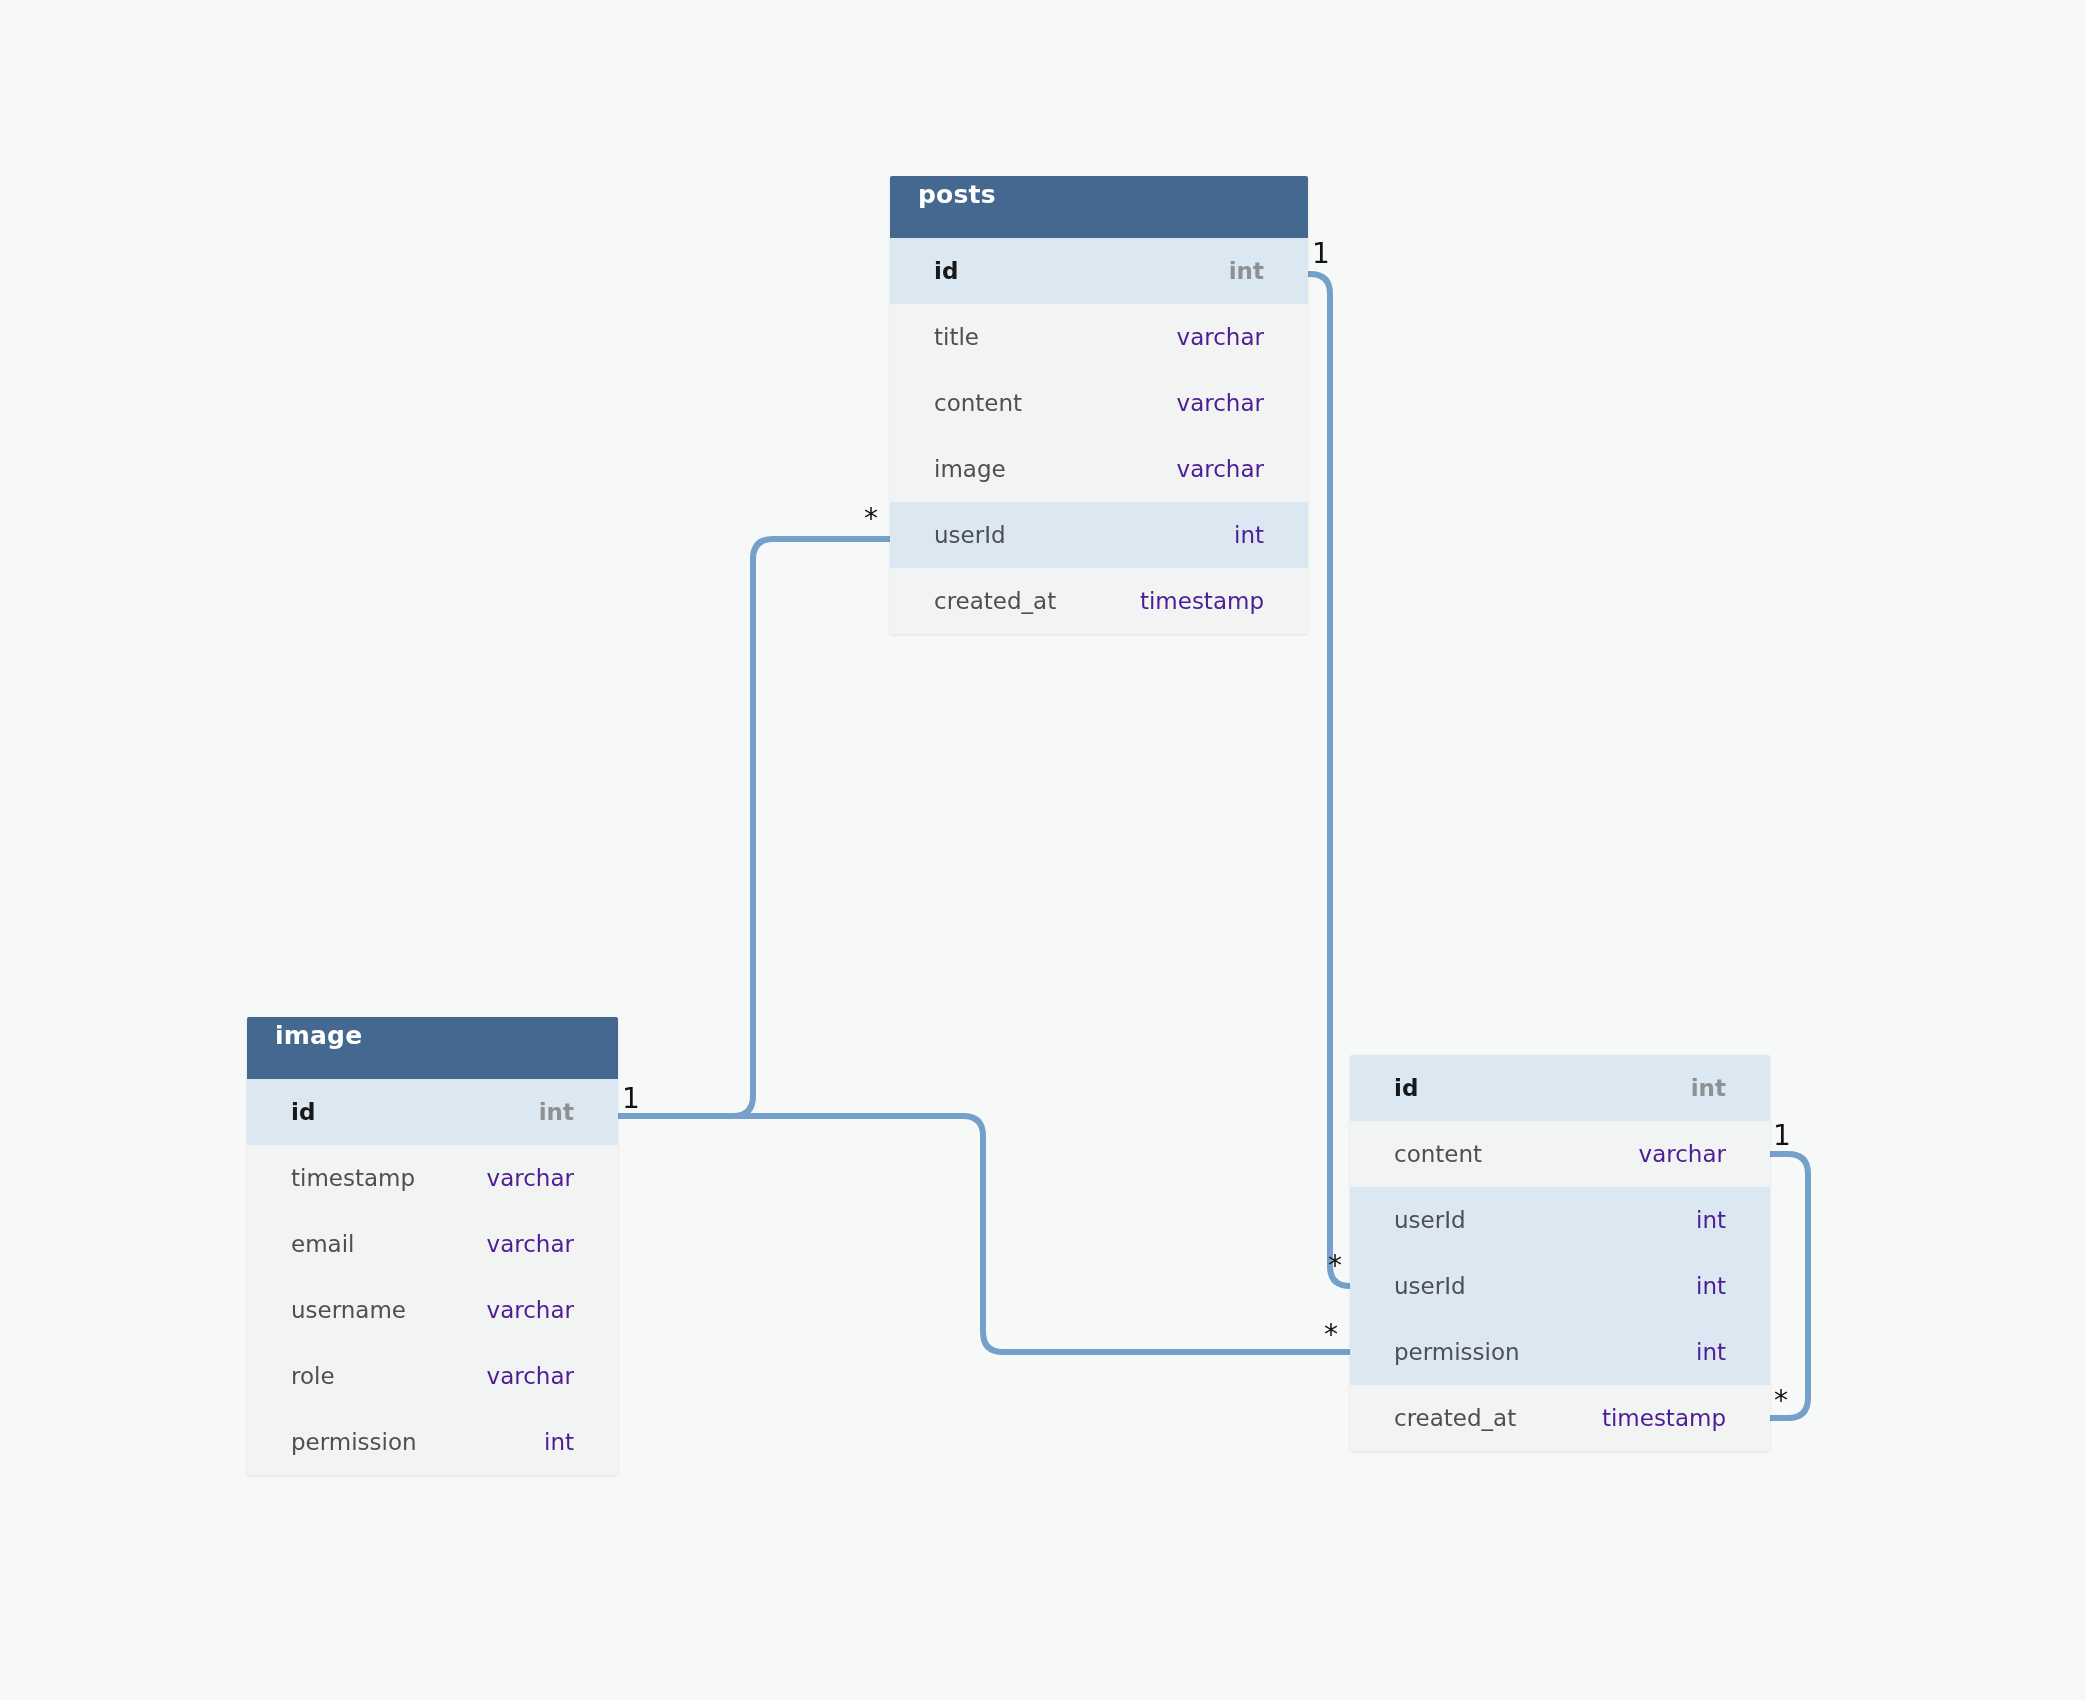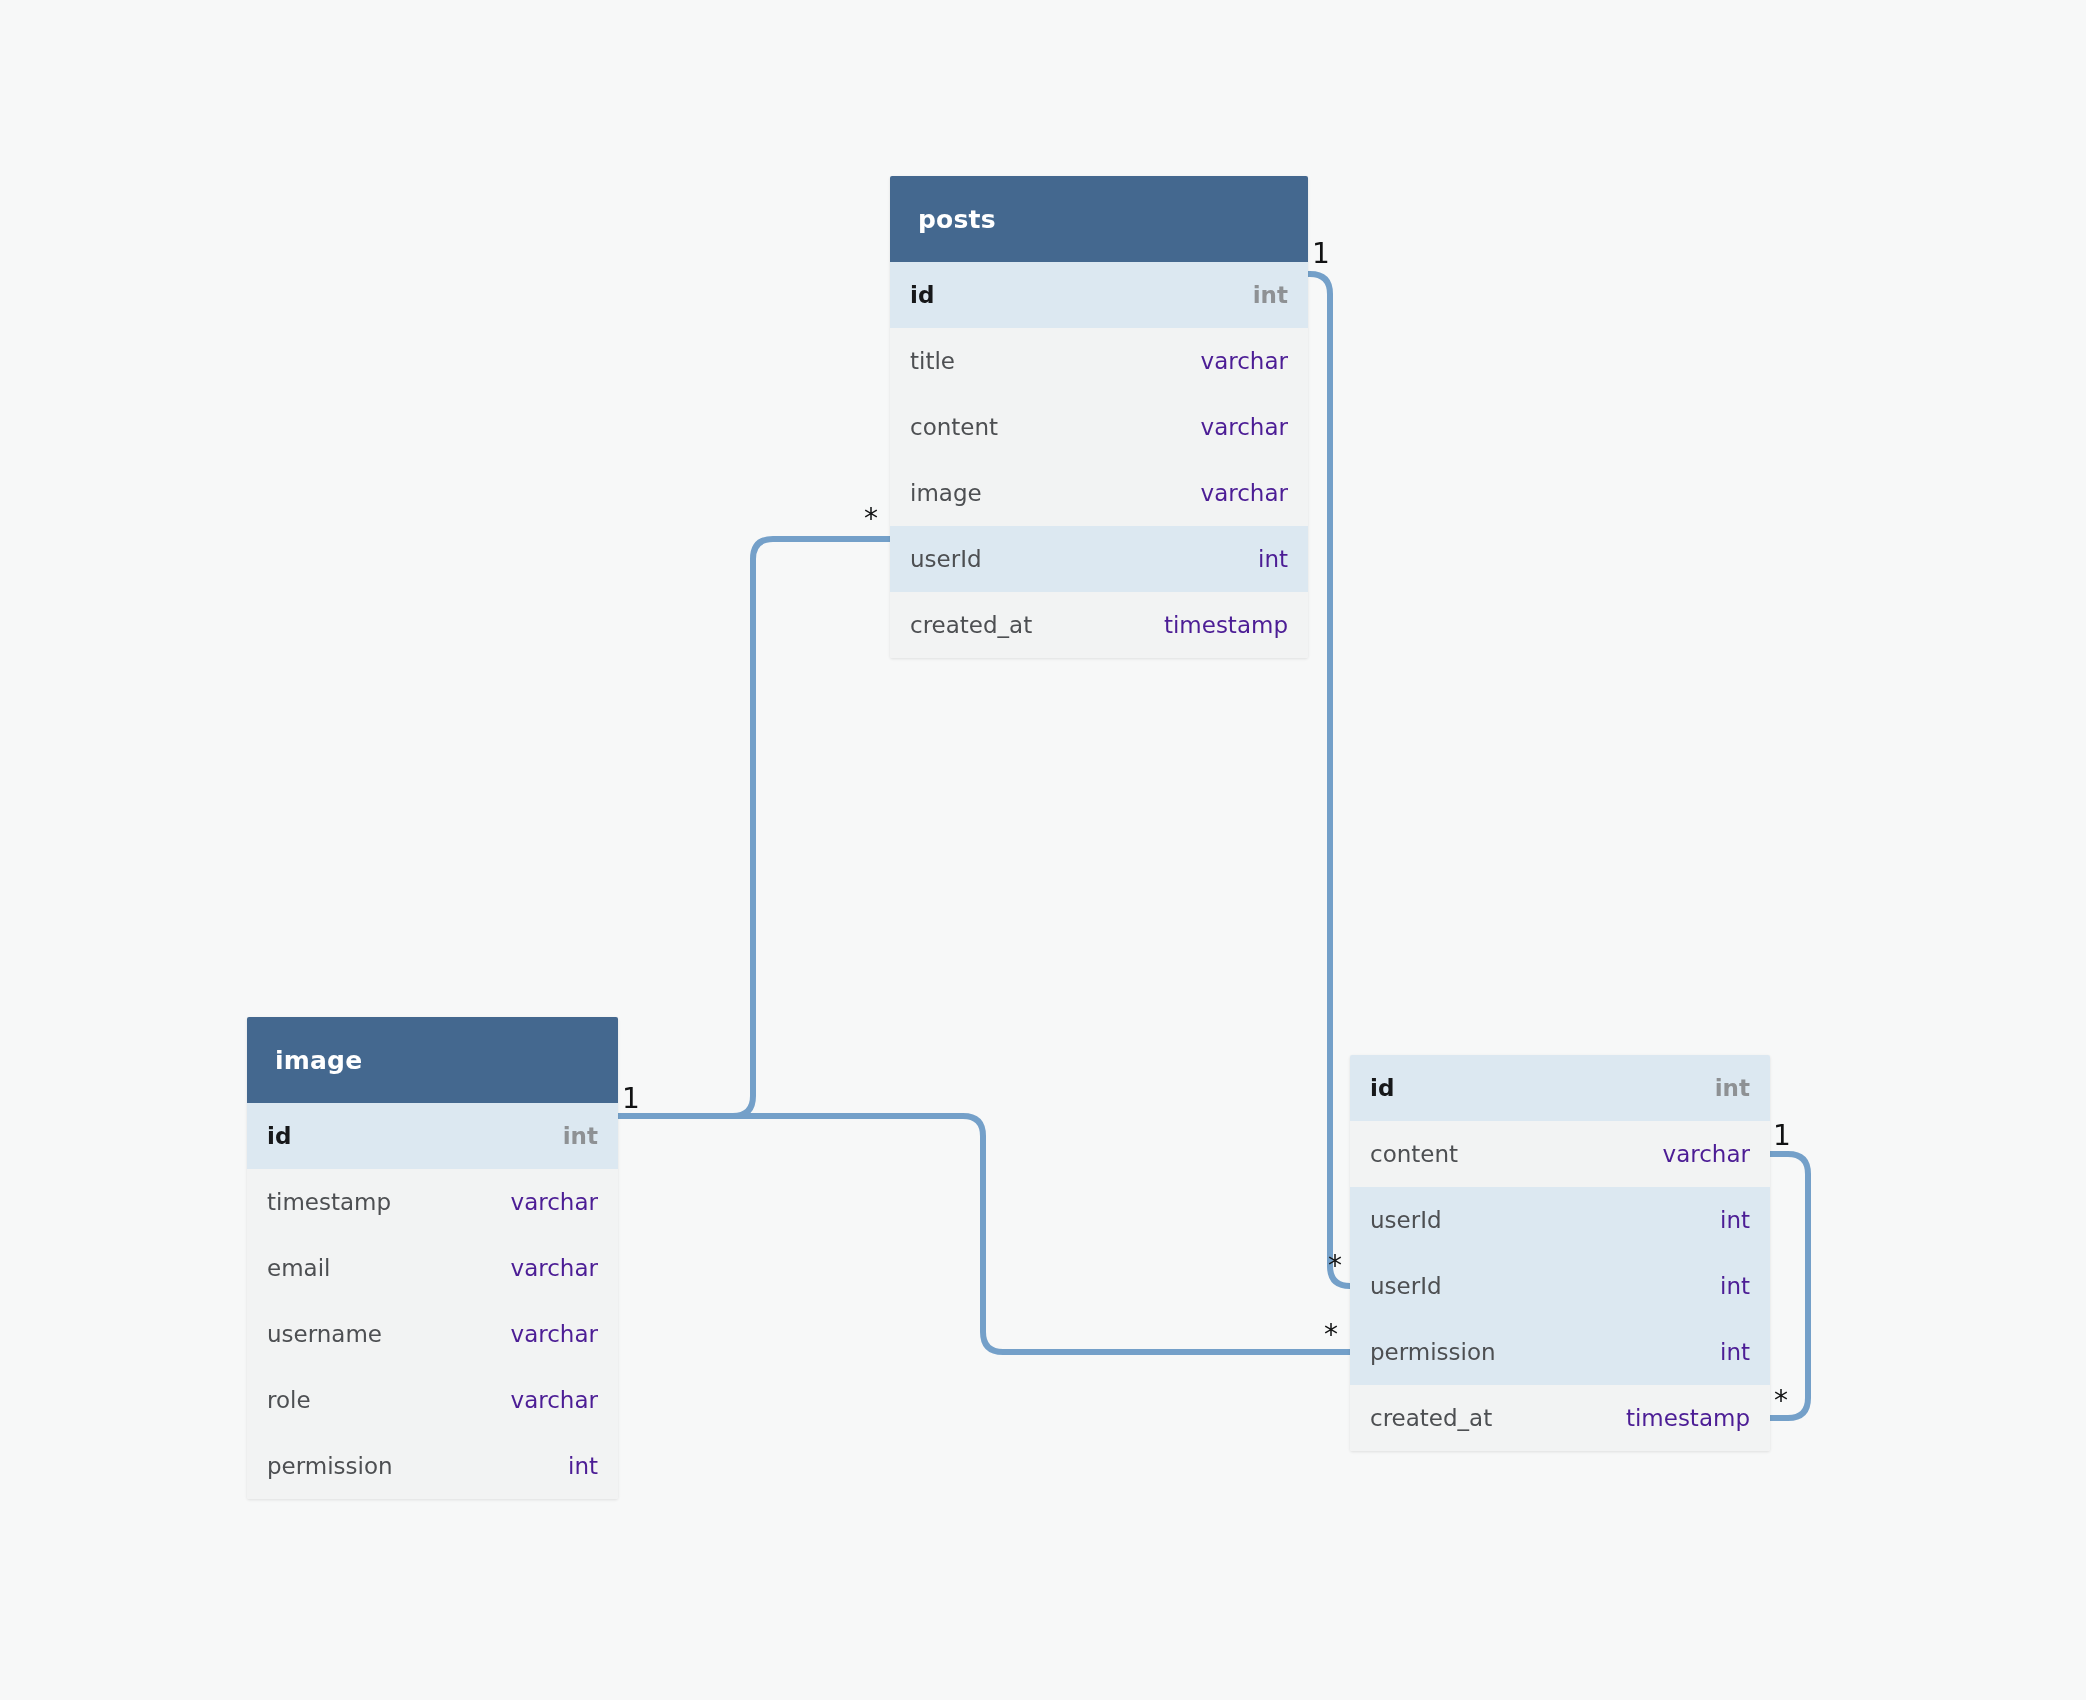--- a/index.html
+++ b/index.html
@@ -34,30 +34,29 @@
     border-radius: 2px;
     overflow: hidden;
   }
   .table-header {
     height: 54px;
     background: #44688f;
     color: #ffffff;
     font-weight: bold;
     font-size: 25px;
     display: flex;
-    align-items: center;
-    padding: 16px 28px;
+    padding: 4px 28px;
     letter-spacing: 0.2px;
   }
   .trow {
     height: 66px;
     display: flex;
     align-items: center;
     justify-content: space-between;
-    padding: 0 20px;
+    padding: 0 44px;
     background: #f2f3f3;
     font-size: 23px;
   }
   .trow.key {
     background: #dce8f1;
   }
   .fname { color: #4d4f52; }
   .ftype { color: #4c1d95; }
   .trow.pk .fname { font-weight: bold; color: #17181a; }
   .trow.pk .ftype { font-weight: bold; color: #8e9194; }

